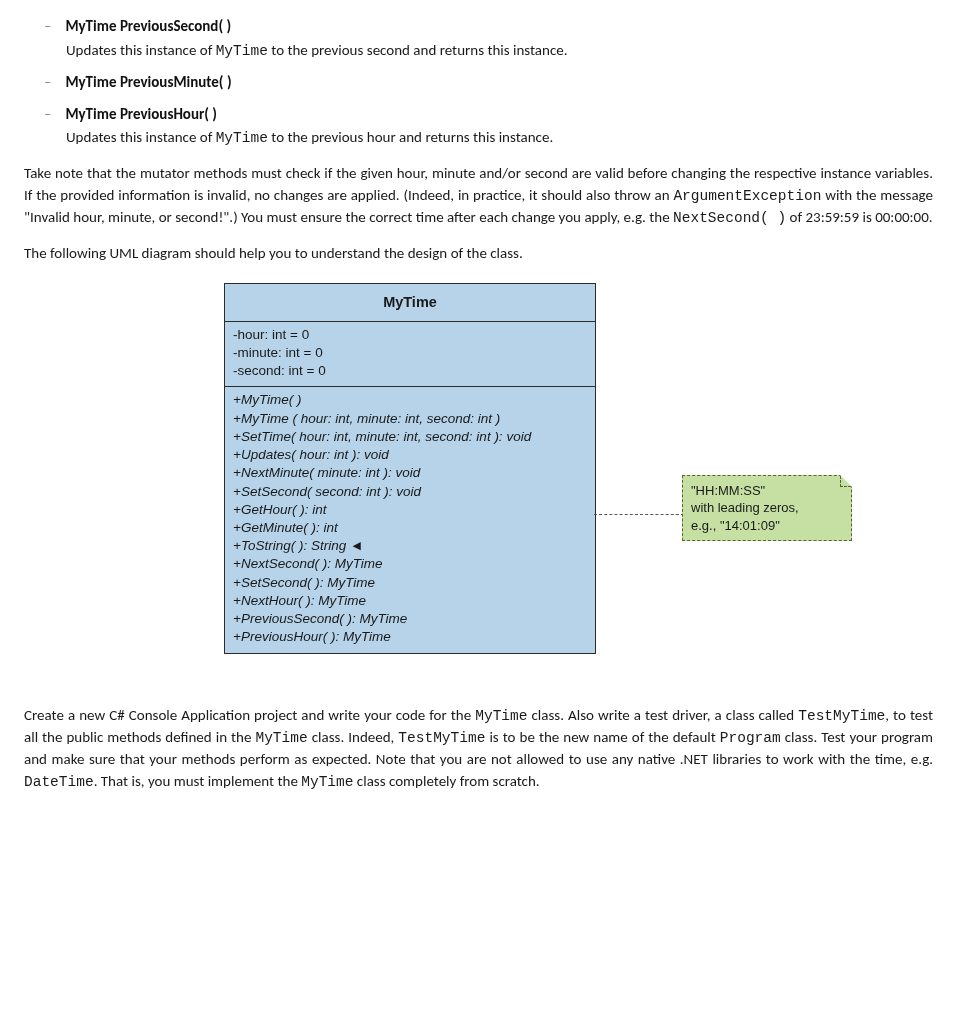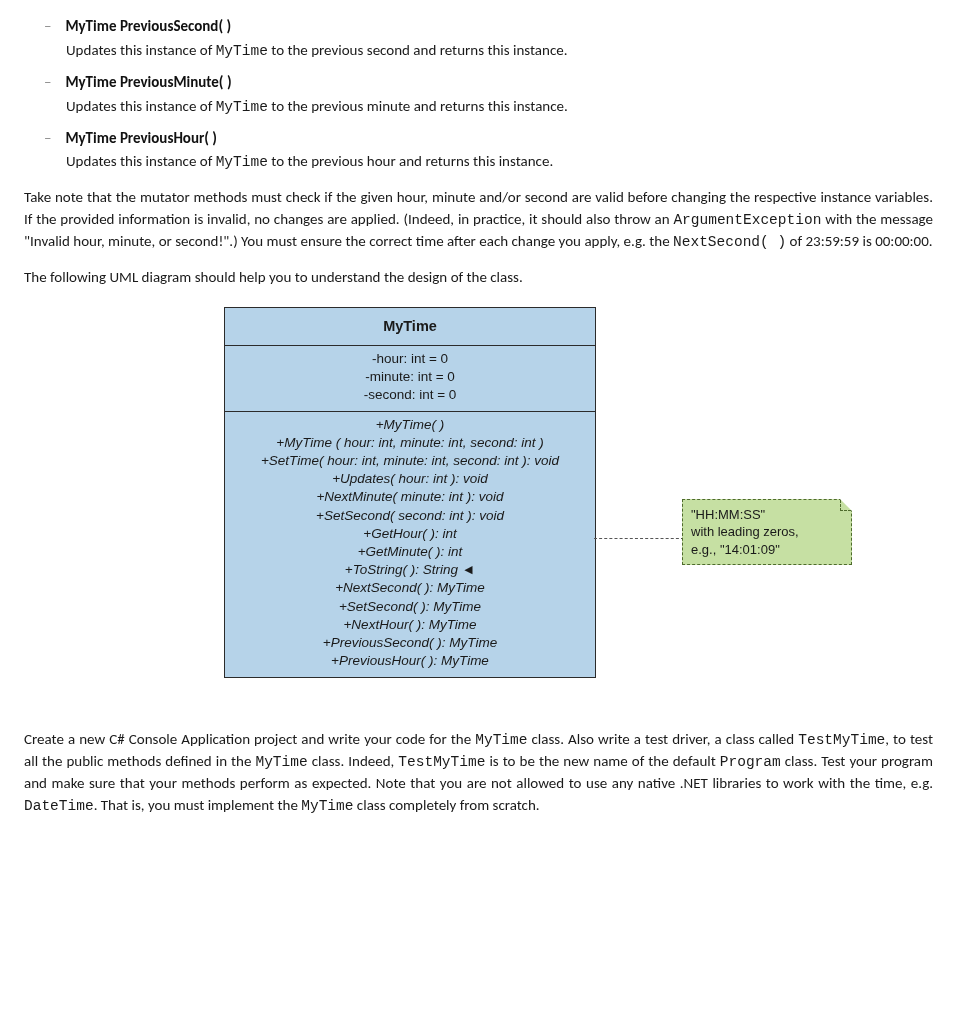--- a/index.html
+++ b/index.html
@@ -62,21 +62,20 @@
     font-weight: bold;
     padding: 8px 4px;
     border-bottom: 1px solid #2b2b2b;
     background: #b6d3e9;
     font-size: 14.5px;
   }
   .uml-section {
     padding: 4px 8px 6px 8px;
     border-bottom: 1px solid #2b2b2b;
     background: #b6d3e9;
-    text-align: center;
   }
   .uml-section:last-child {
     border-bottom: none;
     font-style: italic;
   }
   .uml-row {
     white-space: nowrap;
     line-height: 1.35;
   }
   .note {
@@ -127,23 +126,20 @@
   <div class="method-item">
     <span class="dash">–</span>
     <span class="sig">MyTime PreviousSecond( )</span>
     <div class="desc">
       <span>Updates this instance of </span><span class="mono">MyTime</span><span> to the previous second and returns this instance.</span>
     </div>
   </div>
   <div class="method-item">
     <span class="dash">–</span>
     <span class="sig">MyTime PreviousMinute( )</span>
-    <div class="desc">
-      <span>Updates this instance of </span><span class="mono">MyTime</span><span> to the previous minute and returns this instance.</span>
-    </div>
   </div>
   <div class="method-item">
     <span class="dash">–</span>
     <span class="sig">MyTime PreviousHour( )</span>
     <div class="desc">
       <span>Updates this instance of </span><span class="mono">MyTime</span><span> to the previous hour and returns this instance.</span>
     </div>
   </div>
 </div>
 

